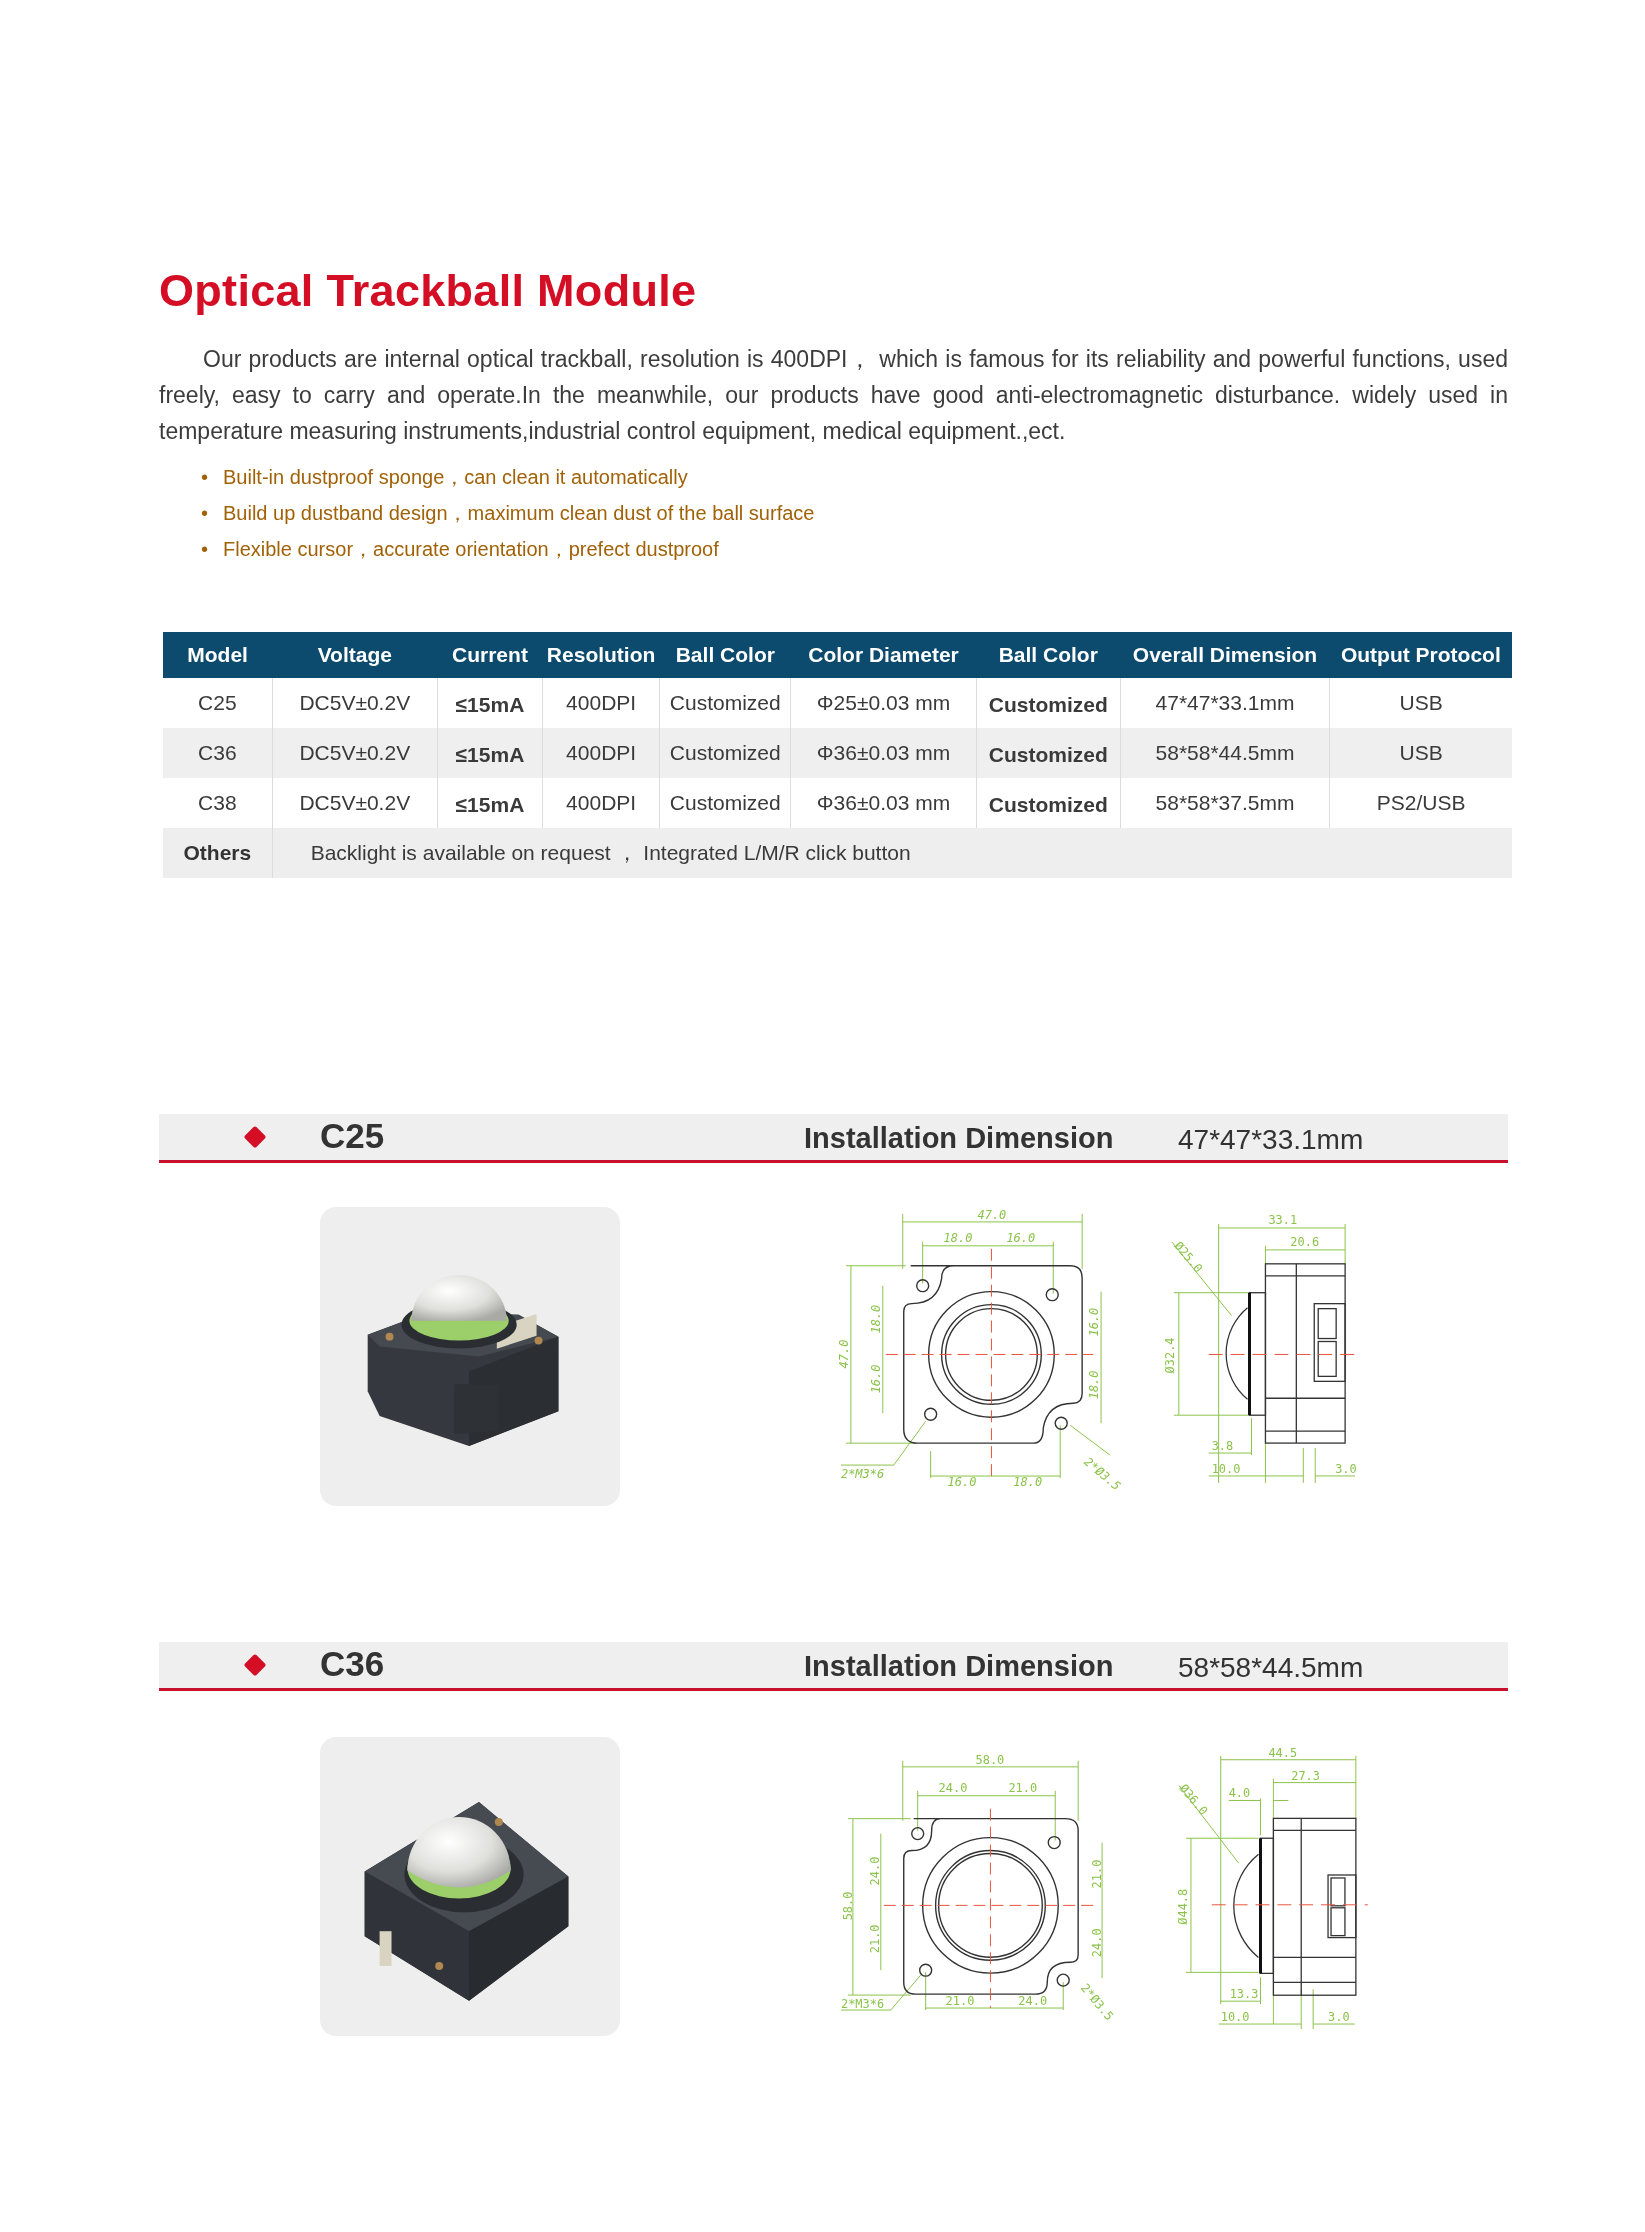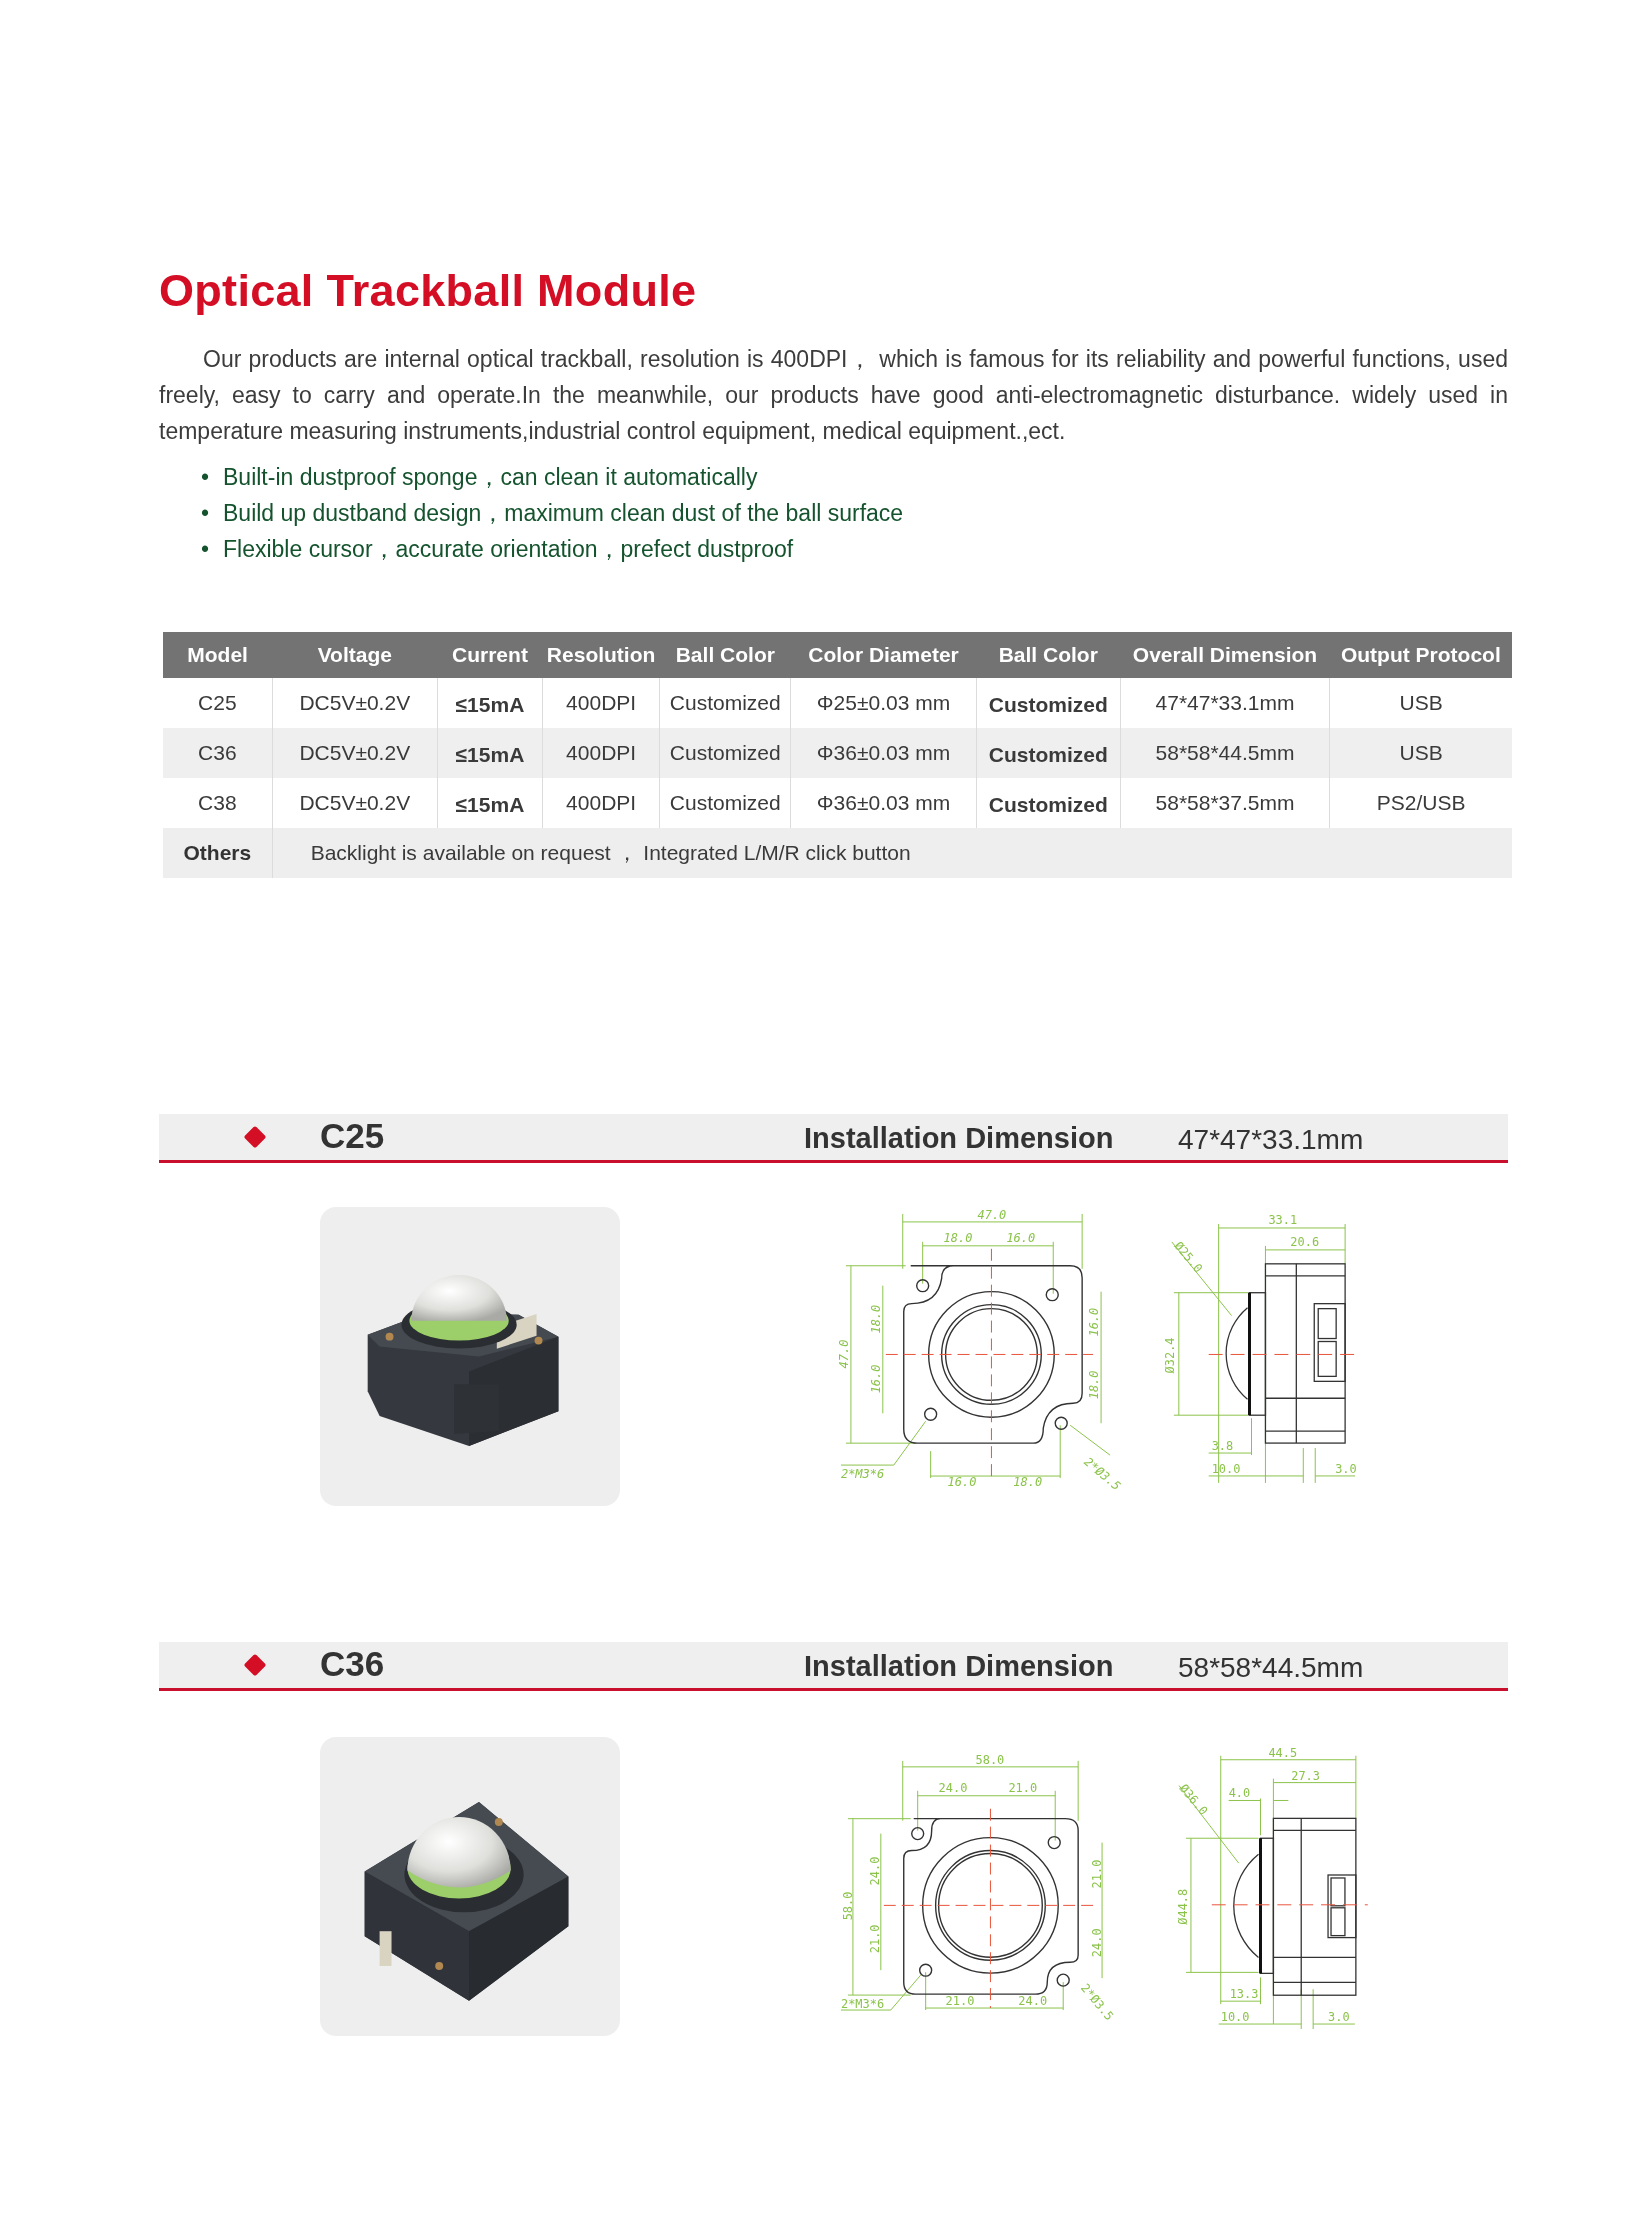--- a/index.html
+++ b/index.html
@@ -7,28 +7,28 @@
          font-family: "Liberation Sans", "DejaVu Sans", sans-serif; color: #3a3a3a; }
 
   .title { position: absolute; left: 159px; top: 265px; font-size: 45px; font-weight: bold;
            color: #d40f25; letter-spacing: 0.3px; margin: 0; text-align: right; }
 
   .intro { position: absolute; left: 159px; top: 341px; width: 1349px; font-size: 23px;
            line-height: 36px; color: #3c3c3c; text-align: justify; margin: 0; }
   .intro .indent { display: inline-block; width: 44px; }
 
   .bullets { position: absolute; left: 199px; top: 459px; margin: 0; padding: 0; list-style: none;
-             font-size: 23px; line-height: 36px; color: #14532d; }
+             font-size: 20px; line-height: 36px; color: #a16207; }
   .bullets li { position: relative; padding-left: 24px; }
   .bullets li::before { content: "•"; position: absolute; left: 2px; top: 0; }
 
   
   .spec { position: absolute; left: 163px; top: 632px; width: 1349px; border-collapse: collapse;
           font-size: 21px; color: #3a3a3a; table-layout: fixed; }
-  .spec th { background: #737373; color: #ffffff; font-weight: bold; height: 46px; padding: 0;
+  .spec th { background: #0c4a6e; color: #ffffff; font-weight: bold; height: 46px; padding: 0;
              text-align: center; font-size: 21px; white-space: nowrap; }
   .spec td { text-align: center; padding: 0; white-space: nowrap; border-left: 1px solid #dcdcdc; }
   .spec td:first-child { border-left: none; }
   .spec tr.r { height: 50px; }
   .spec tr.alt td { background: #efefef; }
   .spec tr.others td { background: #eeeeee; height: 50px; }
   .spec tr.others td.label { font-weight: bold; color: #333; }
   .spec tr.others td.note { text-align: left; padding-left: 38px; border-left: 1px solid #dcdcdc; }
   .spec td.cur { padding-top: 4px; font-weight: bold; }
 

